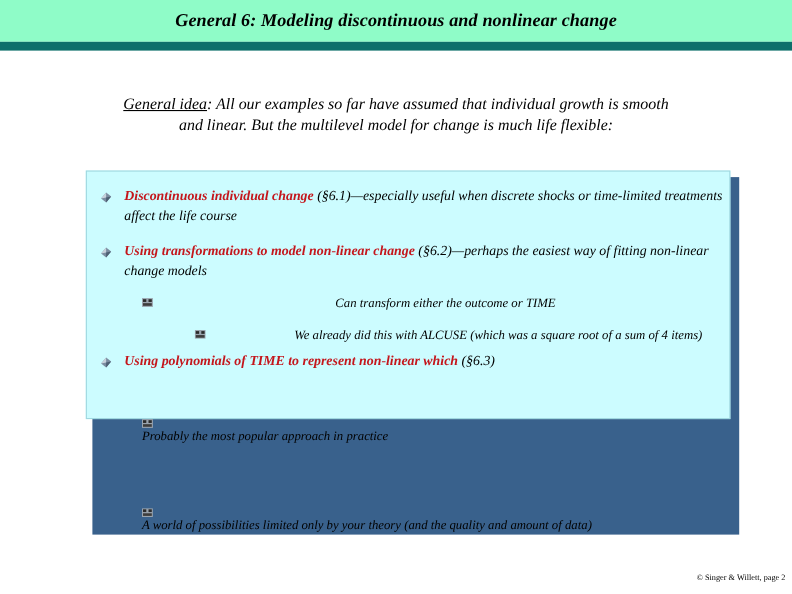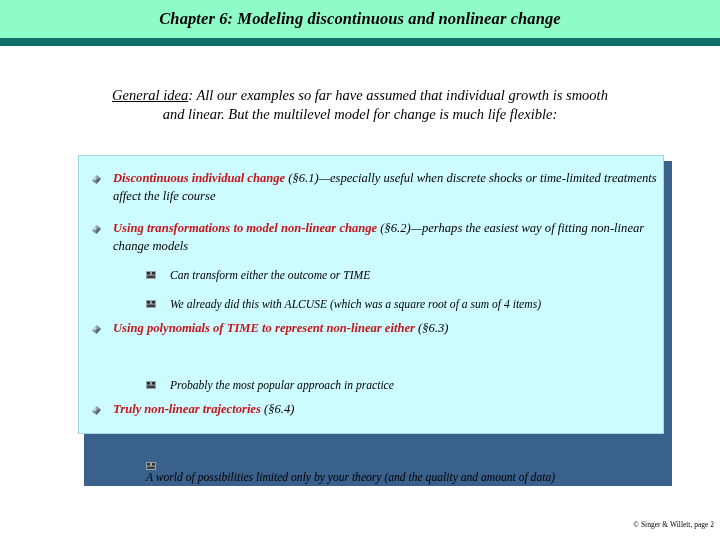--- a/index.html
+++ b/index.html
@@ -68,21 +68,21 @@
     top: 161px;
     width: 588px;
     height: 325px;
     background: #39618C;
   }
   .content-box {
     position: absolute;
     left: 78px;
     top: 155px;
     width: 586px;
-    height: 279px;
+    height: 226px;
     background: #CCFCFF;
     border: 1px solid #9fd8e0;
     box-sizing: border-box;
   }
 
   
   .bullet-l1 {
     position: absolute;
     left: 12px;
     width: 566px;
@@ -102,24 +102,25 @@
     color: #000000;
   }
   .lead {
     color: #C4161C;
     font-weight: bold;
     font-style: italic;
   }
 
   .bullet-l2 {
     position: absolute;
-    left: 67px;
+    left: 50px;
     width: 528px;
     display: flex;
     align-items: flex-start;
+    text-align: center;
   }
   .bullet-l2 .marker {
     flex: 0 0 auto;
     width: 24px;
     padding-top: 3px;
   }
   .bullet-l2 .text {
     flex: 1 1 auto;
     font-size: 11.6px;
     line-height: 15px;
@@ -149,21 +150,21 @@
     font-style: normal;
     color: #000000;
     font-family: "Liberation Serif", "DejaVu Serif", serif;
     white-space: nowrap;
   }
 </style>
 </head>
 <body>
 
 <div class="slide-header">
-  <div class="slide-title">Chapter 6: Modeling discontinuous and nonlinear change</div>
+  <div class="slide-title">General 6: Modeling discontinuous and nonlinear change</div>
 </div>
 <div class="header-rule"></div>
 
 <div class="intro">
   <u>General idea</u><span>:</span><span> All our examples so far have assumed that individual growth is smooth and linear. But the multilevel model for change is much life flexible:</span>
 </div>
 
 <div class="content-shadow"></div>
 <div class="content-box">
 
@@ -194,66 +195,56 @@
       <svg class="square-icon" viewBox="0 0 10 8" xmlns="http://www.w3.org/2000/svg">
         <rect x="0" y="0" width="10" height="8" fill="#9aa4ae"></rect>
         <rect x="1" y="1" width="3" height="2.5" fill="#2b2b2b"></rect>
         <rect x="6" y="1" width="3" height="2.5" fill="#2b2b2b"></rect>
         <rect x="1" y="4.6" width="8" height="2.4" fill="#3d3d3d"></rect>
       </svg>
     </span>
     <span class="text">Can transform either the outcome or TIME</span>
   </div>
 
-  <div class="bullet-l2" style="top:141px;">
+  <div class="bullet-l2" style="top:141px;margin-left:48px;">
     <span class="marker">
       <svg class="square-icon" viewBox="0 0 10 8" xmlns="http://www.w3.org/2000/svg">
         <rect x="0" y="0" width="10" height="8" fill="#9aa4ae"></rect>
         <rect x="1" y="1" width="3" height="2.5" fill="#2b2b2b"></rect>
         <rect x="6" y="1" width="3" height="2.5" fill="#2b2b2b"></rect>
         <rect x="1" y="4.6" width="8" height="2.4" fill="#3d3d3d"></rect>
       </svg>
     </span>
     <span class="text">We already did this with ALCUSE (which was a square root of a sum of 4 items)</span>
   </div>
 
   <div class="bullet-l1" style="top:164px;">
     <span class="marker">
       <svg class="diamond-icon" viewBox="0 0 12 12" xmlns="http://www.w3.org/2000/svg">
         <polygon points="1,7 6,1 11,5 6,11" fill="#7b8ca0"></polygon>
         <polygon points="1,7 6,1 6,6" fill="#c8d2dc"></polygon>
         <polygon points="6,6 11,5 6,11" fill="#4d5f73"></polygon>
       </svg>
     </span>
-    <span class="text"><span class="lead">Using polynomials of TIME to represent non-linear either</span><span> (§6.3)</span></span>
-  </div>
-
-
-  <div class="bullet-l2" style="top:222px;">
+    <span class="text"><span class="lead">Using polynomials of TIME to represent non-linear which</span><span> (§6.3)</span></span>
+  </div>
+
+
+  <div class="bullet-l2" style="top:222px;flex-direction:column;">
     <span class="marker">
       <svg class="square-icon" viewBox="0 0 10 8" xmlns="http://www.w3.org/2000/svg">
         <rect x="0" y="0" width="10" height="8" fill="#9aa4ae"></rect>
         <rect x="1" y="1" width="3" height="2.5" fill="#2b2b2b"></rect>
         <rect x="6" y="1" width="3" height="2.5" fill="#2b2b2b"></rect>
         <rect x="1" y="4.6" width="8" height="2.4" fill="#3d3d3d"></rect>
       </svg>
     </span>
     <span class="text">Probably the most popular approach in practice</span>
   </div>
 
-  <div class="bullet-l1" style="top:245px;">
-    <span class="marker">
-      <svg class="diamond-icon" viewBox="0 0 12 12" xmlns="http://www.w3.org/2000/svg">
-        <polygon points="1,7 6,1 11,5 6,11" fill="#7b8ca0"></polygon>
-        <polygon points="1,7 6,1 6,6" fill="#c8d2dc"></polygon>
-        <polygon points="6,6 11,5 6,11" fill="#4d5f73"></polygon>
-      </svg>
-    </span>
-    <span class="text"><span class="lead">Truly non-linear trajectories</span><span> (§6.4)</span></span>
-  </div>
 
 
   <div class="bullet-l2" style="top:303px;flex-direction:column;">
     <span class="marker">
       <svg class="square-icon" viewBox="0 0 10 8" xmlns="http://www.w3.org/2000/svg">
         <rect x="0" y="0" width="10" height="8" fill="#9aa4ae"></rect>
         <rect x="1" y="1" width="3" height="2.5" fill="#2b2b2b"></rect>
         <rect x="6" y="1" width="3" height="2.5" fill="#2b2b2b"></rect>
         <rect x="1" y="4.6" width="8" height="2.4" fill="#3d3d3d"></rect>
       </svg>

